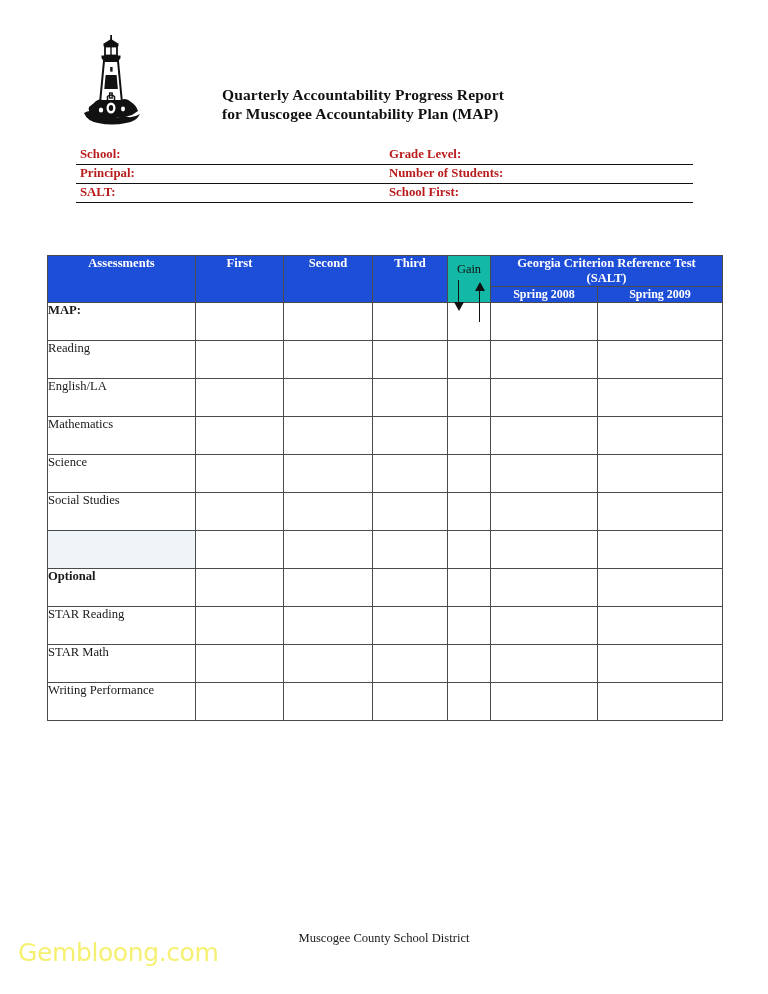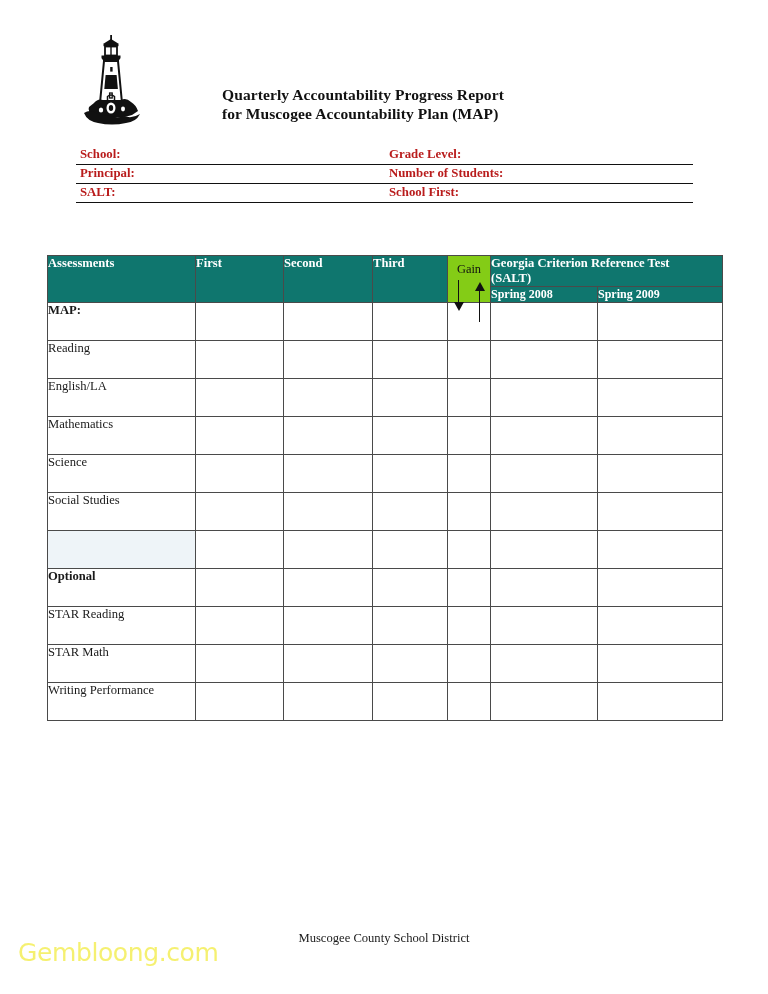--- a/index.html
+++ b/index.html
@@ -126,39 +126,39 @@
     width: 675px;
     table-layout: fixed;
   }
   table.main td, table.main th {
     border: 1.2px solid #4a4a4a;
     padding: 0;
     margin: 0;
   }
   
   .hd {
-    background: #0f766e;
+    background: #1d4ed8;
     color: #ffffff;
     font-weight: bold;
-    text-align: left;
+    text-align: center;
     vertical-align: top;
     font-size: 12.6px;
     line-height: 15px;
     font-family: "Liberation Serif", serif;
   }
   .hd-assess { padding-top: 8px; }
   .hd-term   { padding-top: 8px; }
   .hd-crct   { padding-top: 7px; }
   .hd-spring {
     padding-top: 5px;
     padding-bottom: 14px;
     font-size: 12px;
   }
   .hd-gain {
-    background: #84cc16;
+    background: #14b8a6;
     color: #111;
     font-weight: normal;
     font-family: "Liberation Serif", serif;
     font-size: 12.4px;
     text-align: center;
     vertical-align: top;
     position: relative;
   }
   .gain-label { padding-top: 6px; display: block; }
   .gain-arrows {

